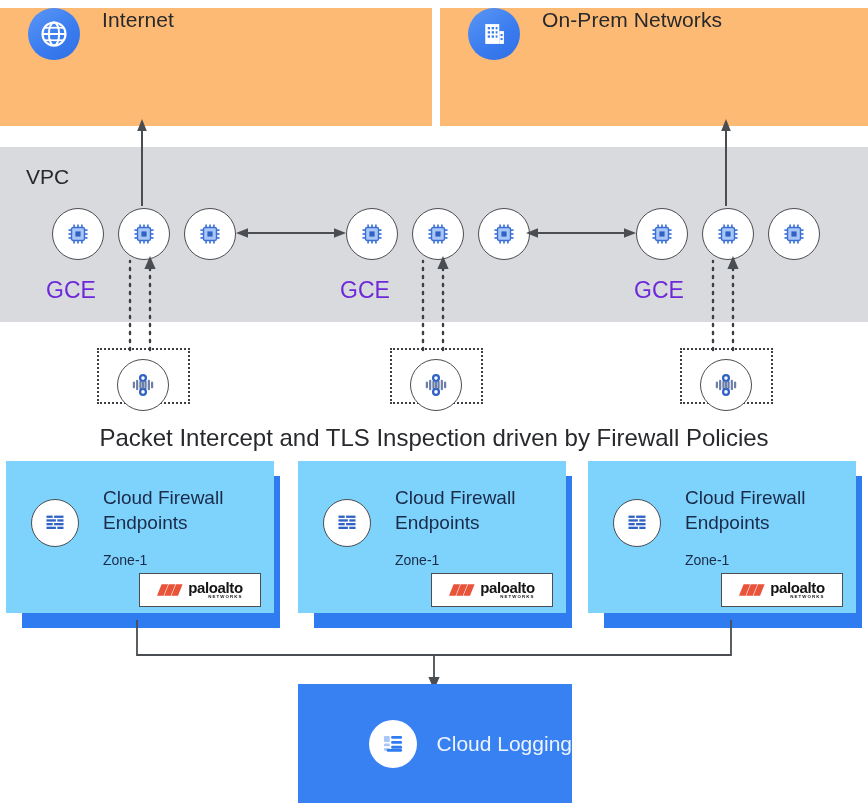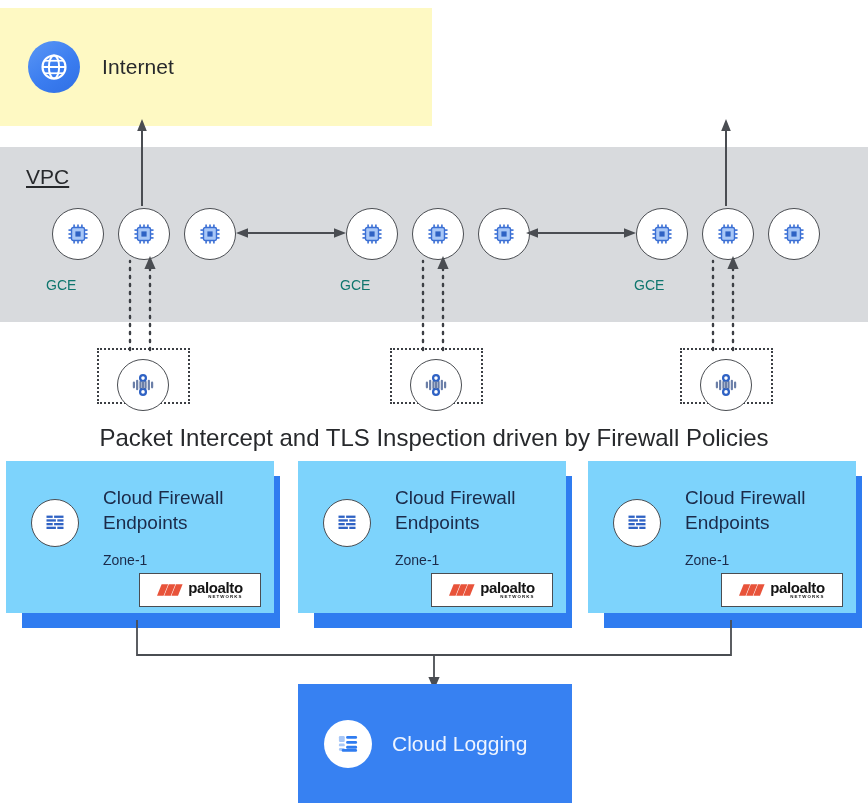--- a/index.html
+++ b/index.html
@@ -2,30 +2,30 @@
 <html><head>
 <meta charset="utf-8">
 <style>
   html,body{margin:0;padding:0;background:#fff;}
   body{font-family:"Liberation Sans","DejaVu Sans",sans-serif;}
   #stage{position:relative;width:868px;height:809px;overflow:hidden;background:#ffffff;}
 
   .abs{position:absolute;}
 
   
-  .extbox{background:#fef9c3;display:flex;align-items:center;}
+  .extbox{background:#fdba74;display:flex;align-items:flex-start;}
   .ext-icon{width:52px;height:52px;border-radius:50%;
      background:linear-gradient(145deg,#5b97f5 0%,#3b7df0 55%,#2f6fe4 100%);
      display:flex;align-items:center;justify-content:center;flex:0 0 auto;}
   .ext-label{font-size:21px;color:#27292c;margin-left:22px;letter-spacing:.1px;}
 
   
   .vpcbox{background:#d8dadd;}
   .vpc-title{font-size:21px;color:#27292c;}
-  .gce-label{font-size:14px;color:#0f766e;}
+  .gce-label{font-size:23px;color:#6d28d9;}
 
   .node{width:50px;height:50px;border-radius:50%;background:#fff;
         border:1.6px solid #4a4d52;display:flex;align-items:center;justify-content:center;}
 
   
   .dotbox{border:2.2px dotted #3c3f44;background:transparent;}
   .inode{width:50px;height:50px;border-radius:50%;background:#fff;
          border:1.6px solid #4a4d52;display:flex;align-items:center;justify-content:center;}
 
   .caption{font-size:24px;color:#27292c;text-align:center;width:100%;}
@@ -37,21 +37,21 @@
            border:1.4px solid #4a4d52;display:flex;align-items:center;justify-content:center;}
   .fw-title{font-size:19px;line-height:25px;color:#1b2a49;}
   .fw-zone{font-size:14px;color:#1b2a49;margin-top:12px;}
 
   .pa-badge{background:#fff;border:1.4px solid #4a4d52;display:flex;
             align-items:center;justify-content:center;gap:5px;}
   .pa-word{font-weight:bold;font-size:15px;color:#141414;letter-spacing:-.4px;line-height:13px;}
   .pa-sub{font-size:4.4px;font-weight:bold;color:#141414;letter-spacing:1.1px;text-align:right;line-height:6px;}
 
   
-  .logbox{background:#3781f2;display:flex;align-items:center;}
+  .logbox{background:#3781f2;display:flex;align-items:center;justify-content:flex-end;}
   .log-icon{width:48px;height:48px;border-radius:50%;background:#fff;
             display:flex;align-items:center;justify-content:center;flex:0 0 auto;}
   .log-label{font-size:21px;color:#eef4ff;margin-left:20px;}
 
   svg{display:block;overflow:visible;}
 </style>
 </head>
 <body>
 
 <div id="stage">
@@ -62,24 +62,46 @@
         <circle cx="12" cy="12" r="9.2" fill="none" stroke="#fff" stroke-width="1.7"></circle>
         <ellipse cx="12" cy="12" rx="4.1" ry="9.2" fill="none" stroke="#fff" stroke-width="1.6"></ellipse>
         <line x1="2.8" y1="12" x2="21.2" y2="12" stroke="#fff" stroke-width="1.6"></line>
         <line x1="4.2" y1="7" x2="19.8" y2="7" stroke="#fff" stroke-width="1.4"></line>
         <line x1="4.2" y1="17" x2="19.8" y2="17" stroke="#fff" stroke-width="1.4"></line>
       </svg>
     </div>
     <div class="ext-label">Internet</div>
   </div>
 
+  <div class="abs extbox" style="left:440px;top:8px;width:428px;height:118px;padding-left:28px;box-sizing:border-box;">
+    <div class="ext-icon">
+      <svg width="28" height="28" viewBox="0 0 24 24">
+        <rect x="4.5" y="3.5" width="12" height="17" fill="#fff"></rect>
+        <rect x="16.5" y="9.5" width="4" height="11" fill="#fff"></rect>
+        <g fill="#3b7df0">
+          <rect x="6.6" y="6" width="2" height="2"></rect>
+            <rect x="10" y="6" width="2" height="2"></rect>
+            <rect x="13.4" y="6" width="1.6" height="2"></rect>
+          <rect x="6.6" y="9.6" width="2" height="2"></rect>
+            <rect x="10" y="9.6" width="2" height="2"></rect>
+            <rect x="13.4" y="9.6" width="1.6" height="2"></rect>
+          <rect x="6.6" y="13.2" width="2" height="2"></rect>
+            <rect x="10" y="13.2" width="2" height="2"></rect>
+            <rect x="13.4" y="13.2" width="1.6" height="2"></rect>
+          <rect x="17.6" y="12" width="1.8" height="1.8"></rect>
+            <rect x="17.6" y="15.4" width="1.8" height="1.8"></rect>
+        </g>
+      </svg>
+    </div>
+    <div class="ext-label">On-Prem Networks</div>
+  </div>
 
   <div class="abs vpcbox" style="left:0;top:147px;width:868px;height:175px;"></div>
 
-  <div class="abs vpc-title" style="left:26px;top:165px;text-decoration:underline;">VPC</div>
+  <div class="abs vpc-title" style="left:26px;top:165px;">VPC</div>
 
   <svg class="abs" style="left:132px;top:118px;width:22px;height:90px;">
     <line x1="10" y1="88" x2="10" y2="12" stroke="#4a4d52" stroke-width="2"></line>
     <polygon points="10,1 5.2,13 14.8,13" fill="#4a4d52"></polygon>
   </svg>
 
   <svg class="abs" style="left:716px;top:118px;width:22px;height:90px;">
     <line x1="10" y1="88" x2="10" y2="12" stroke="#4a4d52" stroke-width="2"></line>
     <polygon points="10,1 5.2,13 14.8,13" fill="#4a4d52"></polygon>
   </svg>

